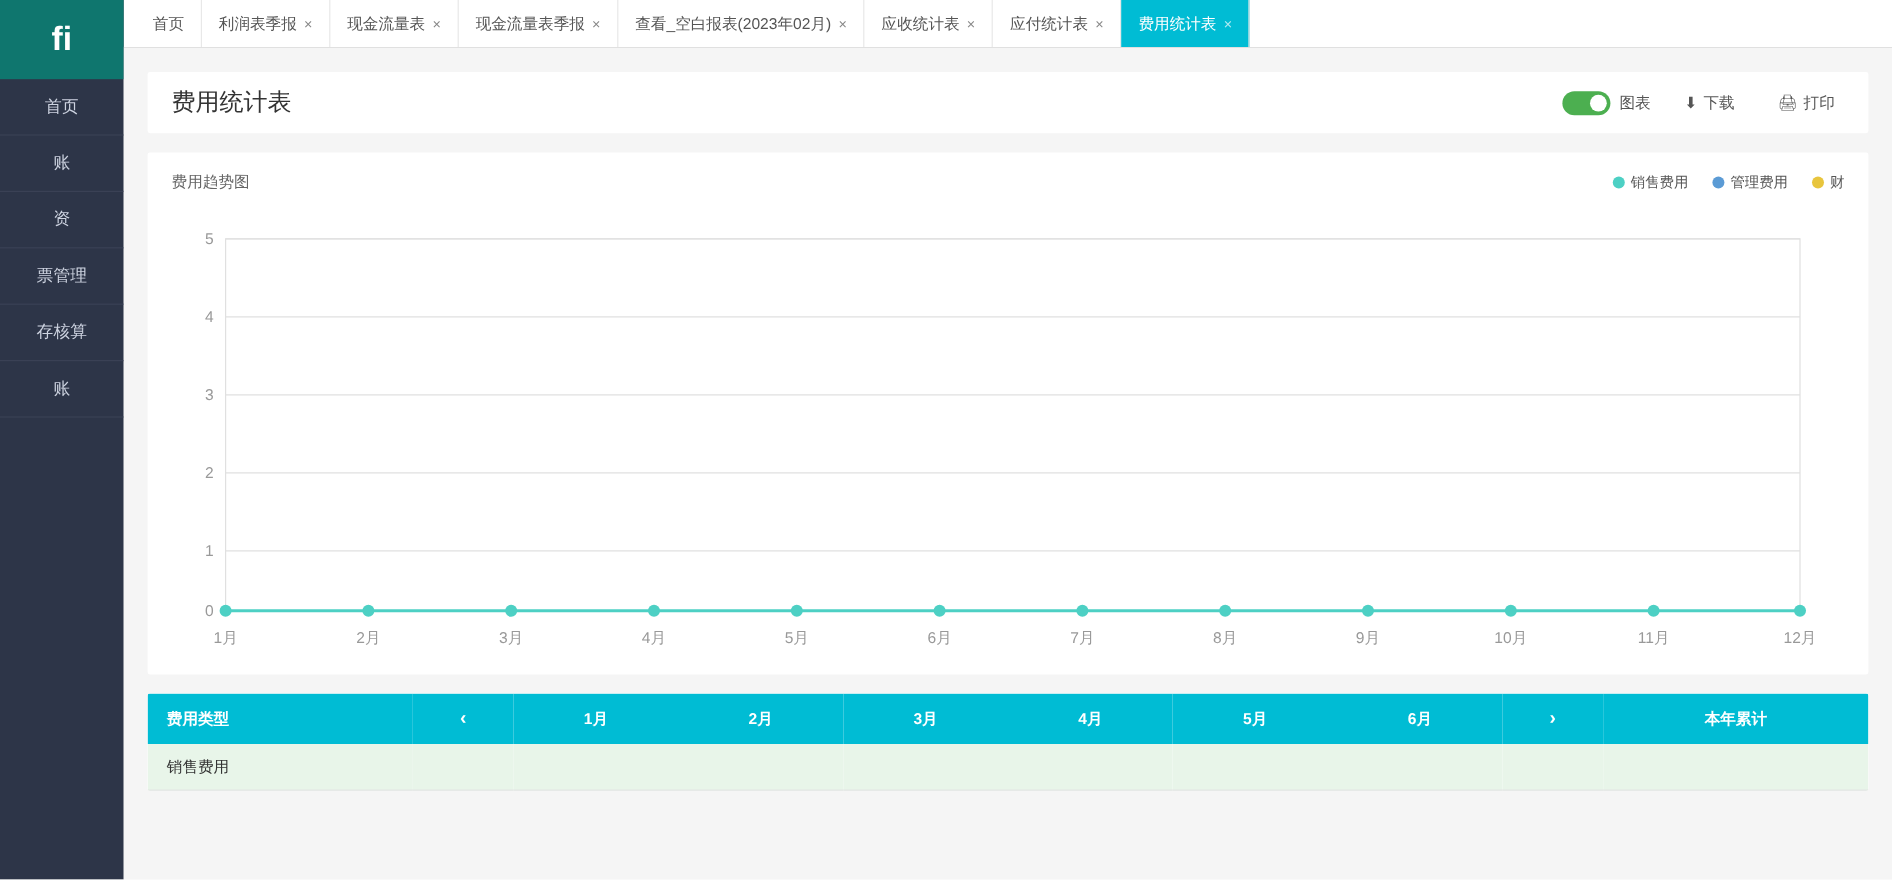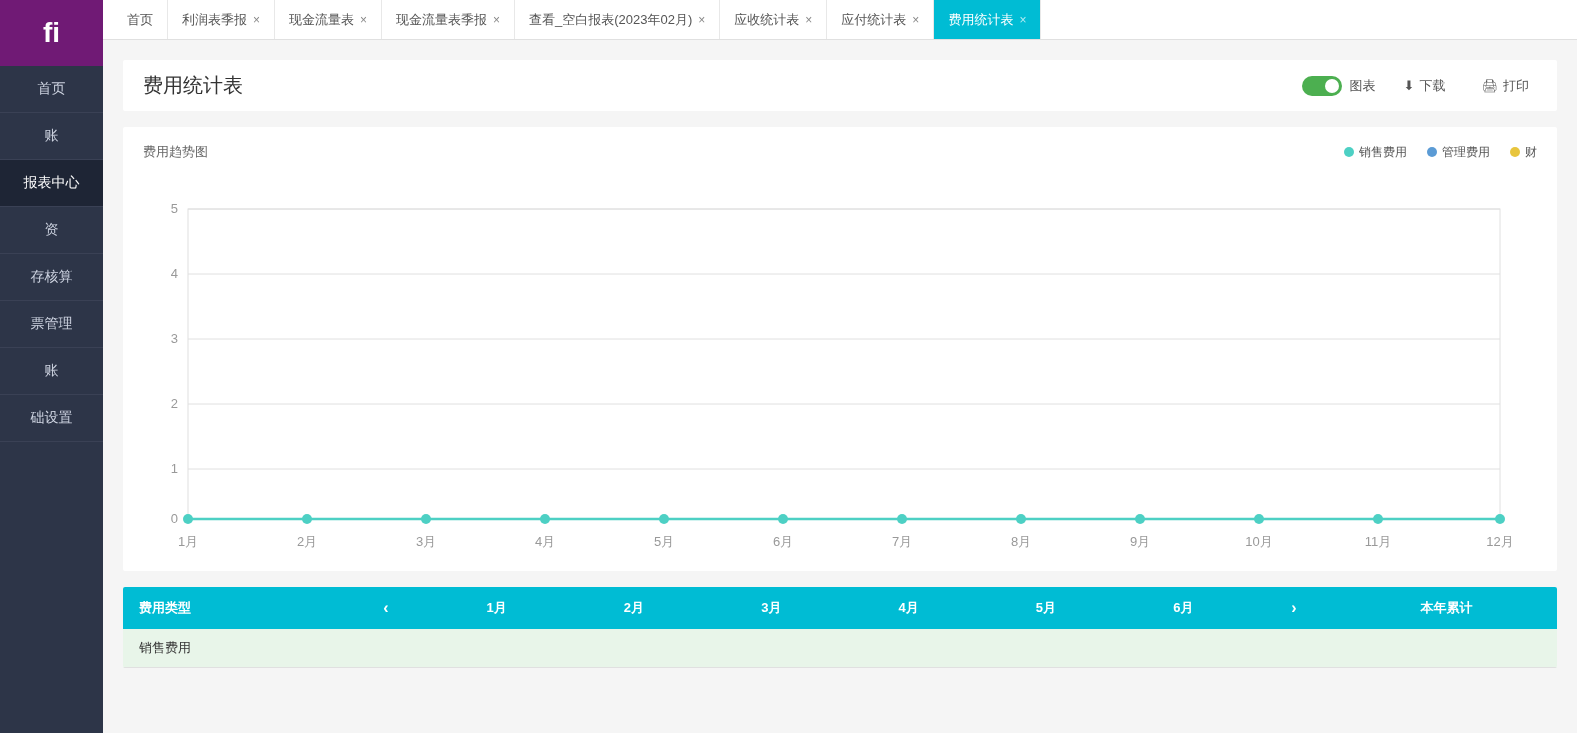--- a/index.html
+++ b/index.html
@@ -8,21 +8,21 @@
     
     .sidebar {
       width: 103px;
       background: #2d3548;
       display: flex;
       flex-direction: column;
       flex-shrink: 0;
       height: 100%;
     }
     .sidebar-logo {
-      background: #701a75;
+      background: #0f766e;
       height: 66px;
       display: flex;
       align-items: center;
       justify-content: center;
       color: white;
       font-size: 28px;
       font-weight: bold;
     }
     .sidebar-item {
       color: #cdd3e0;
@@ -143,21 +143,20 @@
     .chart-container {
       background: white;
       border-radius: 2px;
       padding: 16px 20px;
       margin-bottom: 16px;
     }
     .chart-header {
       display: flex;
       justify-content: space-between;
       align-items: center;
-      margin-bottom: 10px;
     }
     .chart-title {
       font-size: 13px;
       color: #666;
     }
     .chart-legend {
       display: flex;
       gap: 20px;
       align-items: center;
       font-size: 12px;
@@ -221,26 +220,24 @@
       text-align: left;
     }
   </style>
 </head>
 <body>
 
 <div class="sidebar">
   <div class="sidebar-logo">fi</div>
   <div class="sidebar-item">首页</div>
   <div class="sidebar-item">账</div>
-  <div class="sidebar-item active">报表中心</div>
   <div class="sidebar-item">资</div>
+  <div class="sidebar-item">票管理</div>
   <div class="sidebar-item">存核算</div>
-  <div class="sidebar-item">票管理</div>
   <div class="sidebar-item">账</div>
-  <div class="sidebar-item">础设置</div>
 </div>
 
 <div class="main">
 
   <div class="tab-bar">
     <div class="tab">首页</div>
     <div class="tab">
       <span>利润表季报</span>
       <span class="tab-close">×</span>
     </div>

